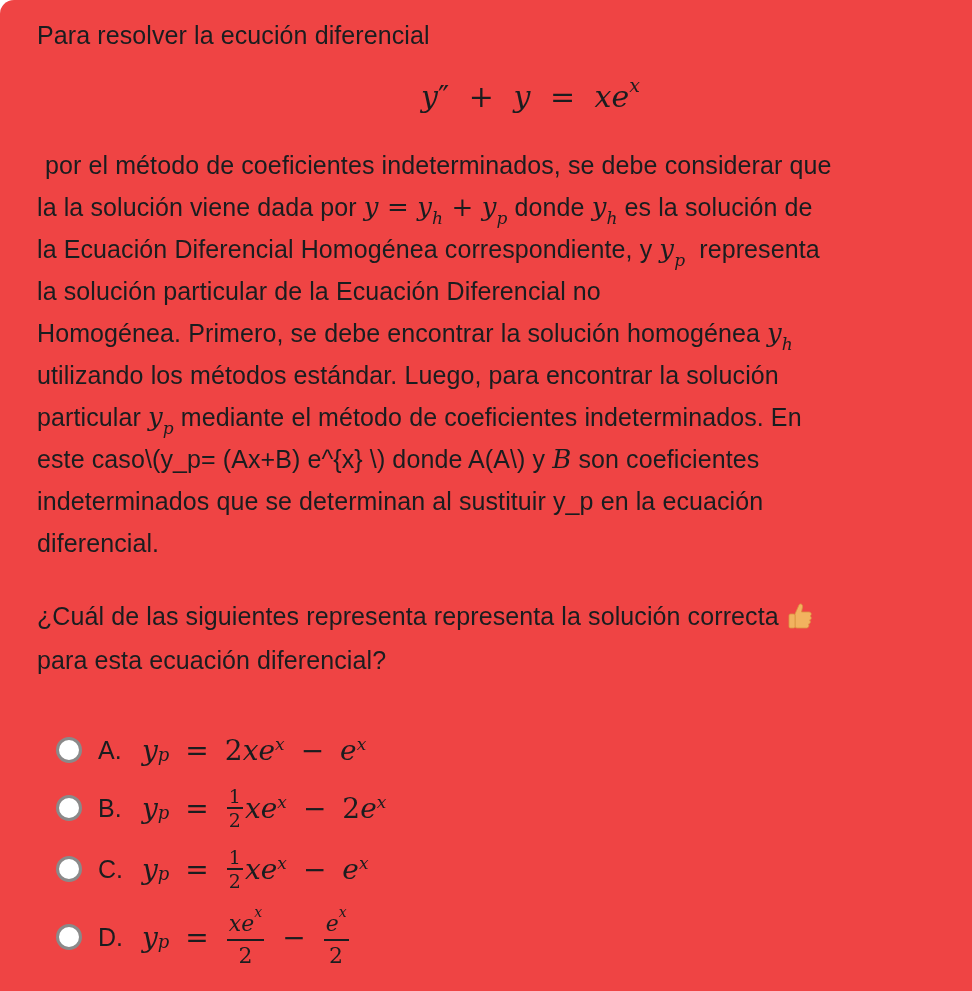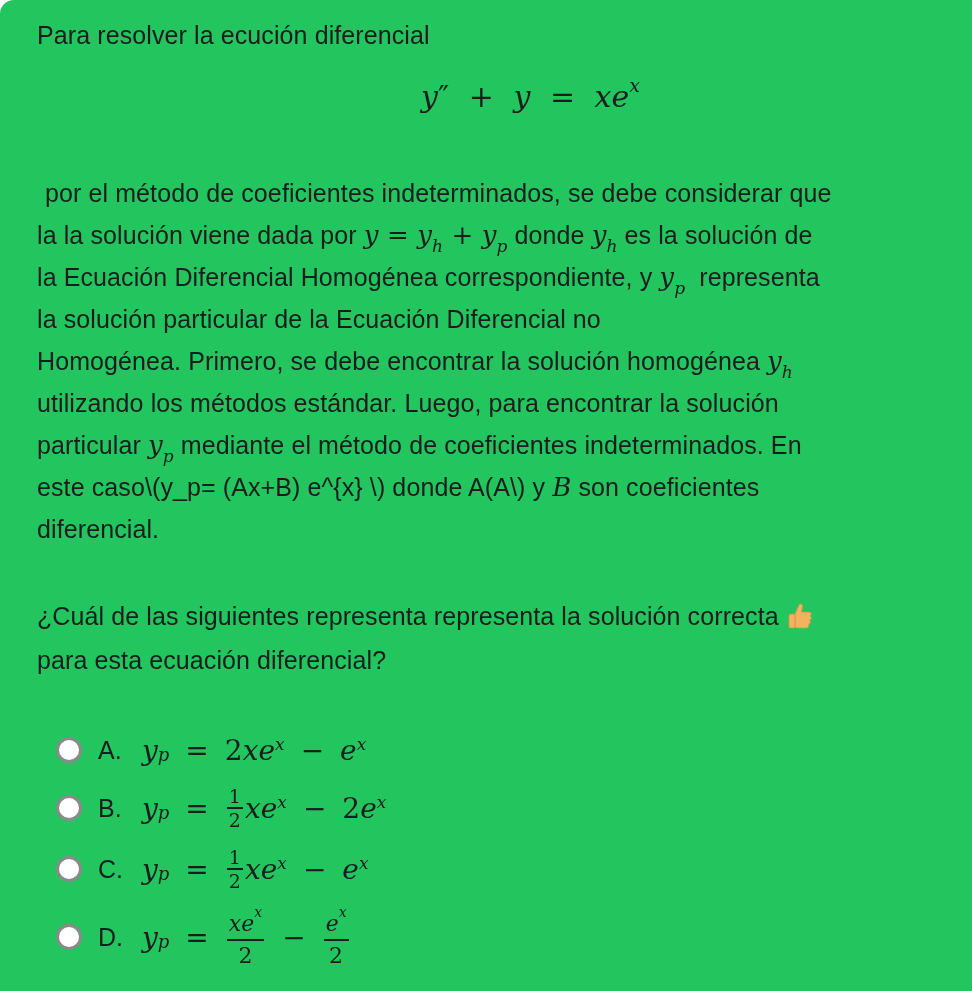--- a/index.html
+++ b/index.html
@@ -12,21 +12,21 @@
       height: 991px;
       overflow: hidden;
       position: relative;
     }
     .card {
       position: absolute;
       left: 0;
       top: 0;
       width: 972px;
       height: 991px;
-      background: #22c55e;
+      background: #ef4444;
       border-top-left-radius: 14px;
       box-sizing: border-box;
     }
     .sans {
       font-family: "Liberation Sans", "DejaVu Sans", sans-serif;
       color: #1a1d1f;
       font-size: 25px;
       letter-spacing: 0.1px;
     }
     .serif-math {
@@ -47,21 +47,21 @@
     .intro { top: 20px; }
     .equation {
       position: absolute;
       top: 78px;
       left: 392px;
       font-size: 30px;
       white-space: nowrap;
       margin-left: 29px;
     }
     .equation sup { font-size: 19px; position: relative; top: -4px; }
-    .para { position: absolute; left: 37px; top: 172px; width: 920px; }
+    .para { position: absolute; left: 37px; top: 144px; width: 920px; }
     .para .pline { display: block; height: 42px; line-height: 42px; white-space: nowrap; }
     .para .pline.first { padding-left: 8px; }
     .m { font-family: "DejaVu Serif", "Liberation Serif", serif; font-style: italic; font-size: 26px; text-align: right; }
     .m sub { font-size: 17px; position: relative; top: 2px; }
     .question { position: absolute; left: 37px; top: 594px; width: 920px; }
     .question .qline { display: block; height: 44px; line-height: 44px; white-space: nowrap; }
     .thumb { display: inline-block; width: 30px; height: 30px; vertical-align: -6px; margin-left: 6px; }
 
     .options { position: absolute; left: 56px; top: 725px; }
     .option {
@@ -141,20 +141,21 @@
     <span class="pline">
       <span>Homogénea. Primero, se debe encontrar la solución homogénea </span><span class="m"><span>y</span><sub>h</sub></span>
     </span>
     <span class="pline">utilizando los métodos estándar. Luego, para encontrar la solución</span>
     <span class="pline">
       <span>particular </span><span class="m"><span>y</span><sub>p</sub></span><span> mediante el método de coeficientes indeterminados. En</span>
     </span>
     <span class="pline">
       <span>este caso\(y_p= (Ax+B) e^{x} \) donde A(A\) y </span><span class="m">B</span><span> son coeficientes</span>
     </span>
+    <span class="pline">indeterminados que se determinan al sustituir y_p en la ecuación</span>
     <span class="pline">diferencial.</span>
   </div>
 
   <div class="question sans">
     <span class="qline">
       <span>¿Cuál de las siguientes representa representa la solución correcta</span><span class="thumb">
         <svg viewBox="0 0 30 30" width="30" height="30">
           <path d="M10 13 L14 4 C15 2 18 3 17.5 6 L16.5 11 L24 11 C26.5 11 27 14 25 15 C27 16 26.5 19 24.5 19 C26 20 25.5 23 23.5 23 C24.5 24.5 23.5 27 21.5 27 L12 27 C10.5 27 10 26 10 25 Z" fill="#f2b25f" stroke="#d99440" stroke-width="0.8"></path>
           <rect x="4" y="13" width="6" height="14" rx="1.5" fill="#f2b25f" stroke="#d99440" stroke-width="0.8"></rect>
         </svg>

